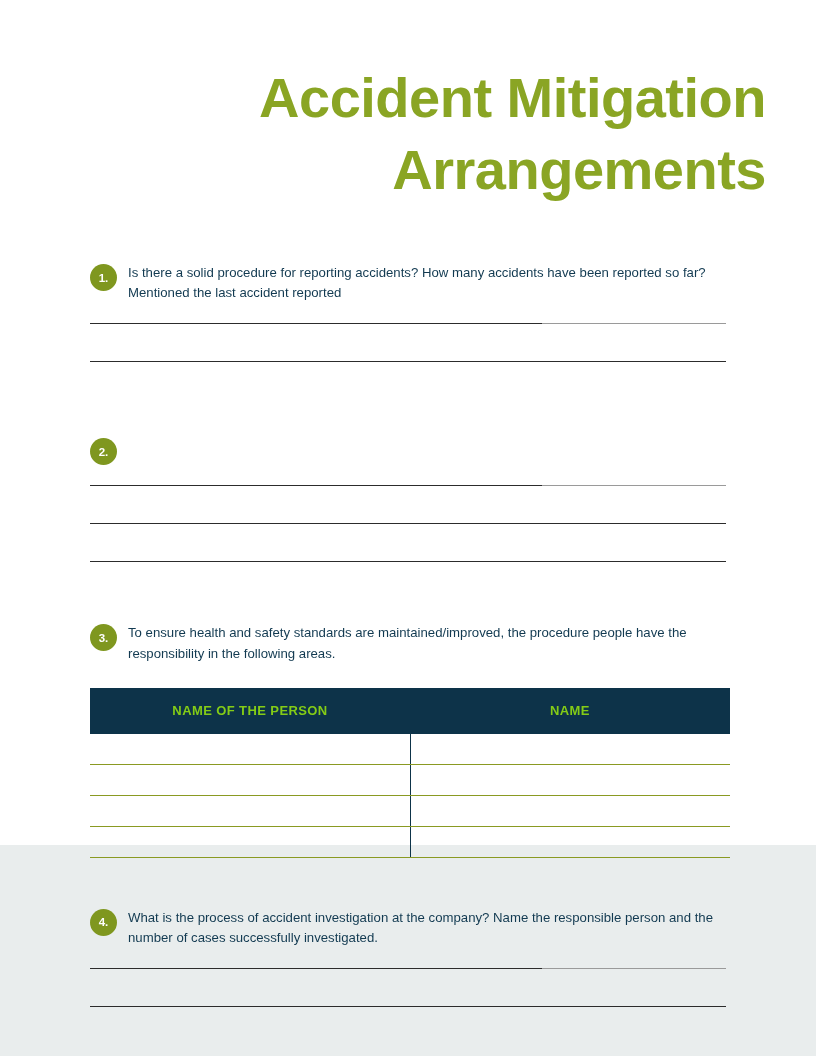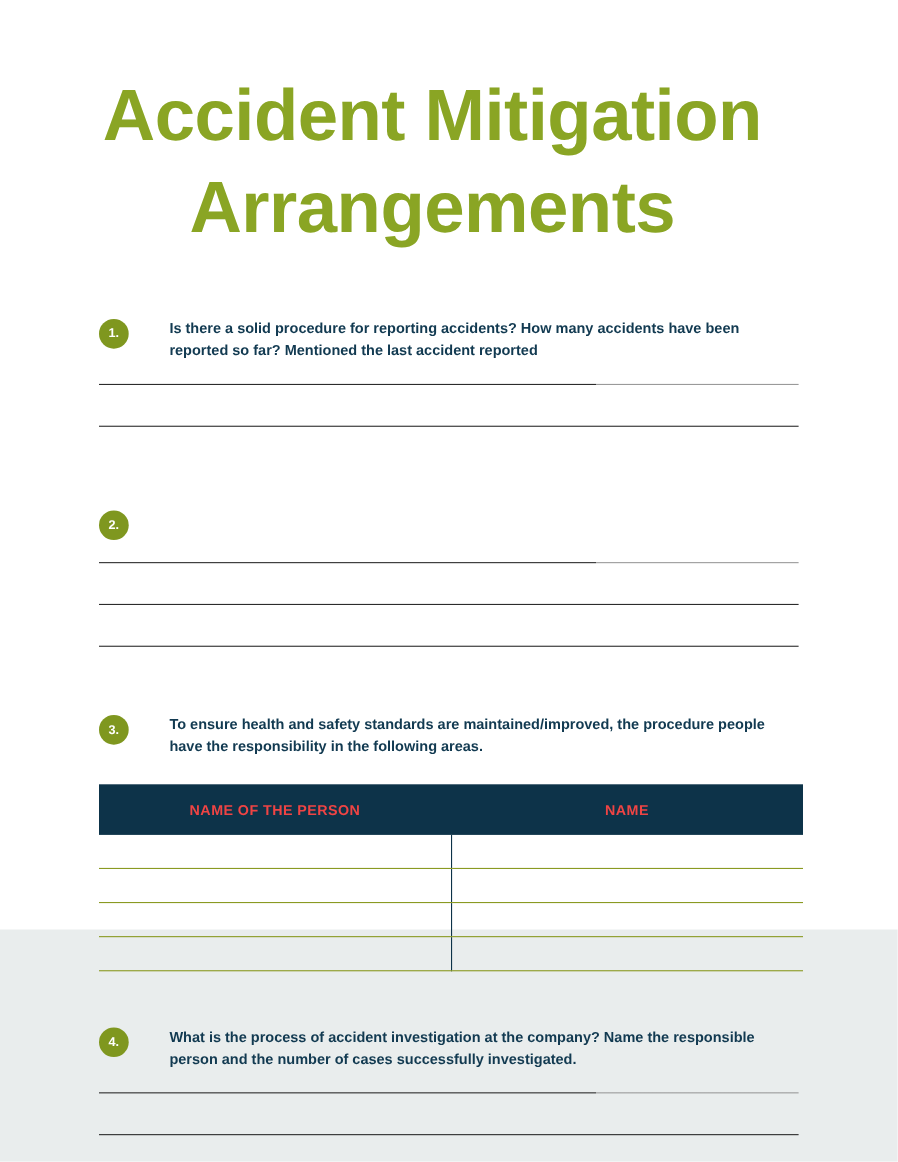--- a/index.html
+++ b/index.html
@@ -28,24 +28,24 @@
     width: 816px;
     height: 211px;
     background: #e9eded;
   }
   .content {
     position: relative;
     z-index: 2;
   }
   .title {
     margin: 0;
-    padding: 62px 120px 0 90px;
-    text-align: center;
+    padding: 62px 50px 0 90px;
+    text-align: right;
     color: #8aa524;
-    font-size: 66px;
+    font-size: 56px;
     line-height: 1.28;
     font-weight: bold;
     letter-spacing: -0.5px;
   }
   .questions {
     margin-top: 58px;
   }
   .q-block {
     position: relative;
     padding: 0 90px;
@@ -62,24 +62,24 @@
     background: #7f971f;
     color: #ffffff;
     font-size: 11.5px;
     font-weight: bold;
     display: flex;
     align-items: center;
     justify-content: center;
     margin-top: 1px;
   }
   .q-text {
-    margin-left: 37px;
+    margin-left: 11px;
     color: #123a51;
     font-size: 13.2px;
-    font-weight: bold;
+    font-weight: normal;
     line-height: 1.52;
     max-width: 600px;
   }
   .lines {
     margin-top: 20px;
   }
   .ruled-line {
     height: 1px;
     background: #2c2c2c;
     margin-bottom: 37px;
@@ -94,21 +94,21 @@
   .table-wrap {
     margin: 24px 90px 0 90px;
   }
   table.people {
     width: 636px;
     border-collapse: collapse;
     table-layout: fixed;
   }
   table.people thead th {
     background: #0d3349;
-    color: #ef4444;
+    color: #84cc16;
     font-size: 13px;
     font-weight: bold;
     letter-spacing: 0.4px;
     height: 44px;
     text-align: center;
     vertical-align: middle;
   }
   table.people tbody td {
     height: 30px;
     border-bottom: 1px solid #8a9a22;

